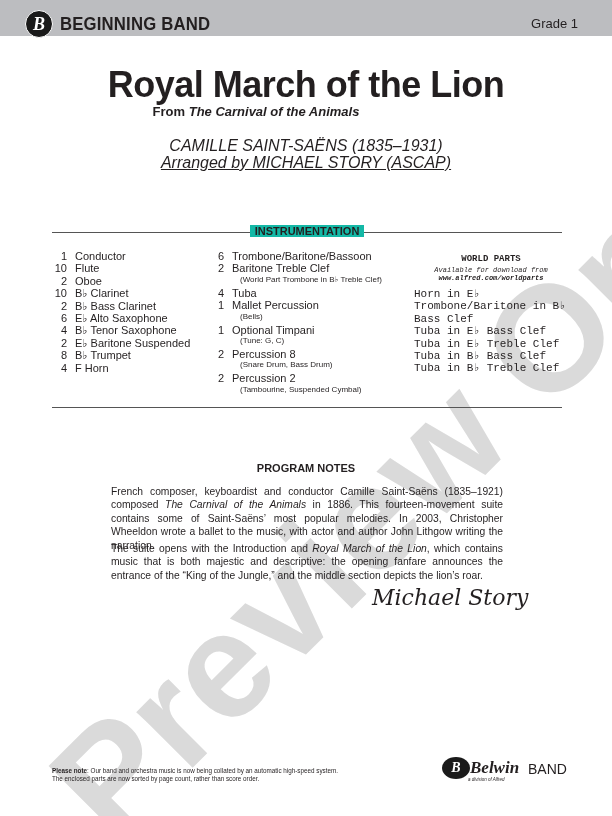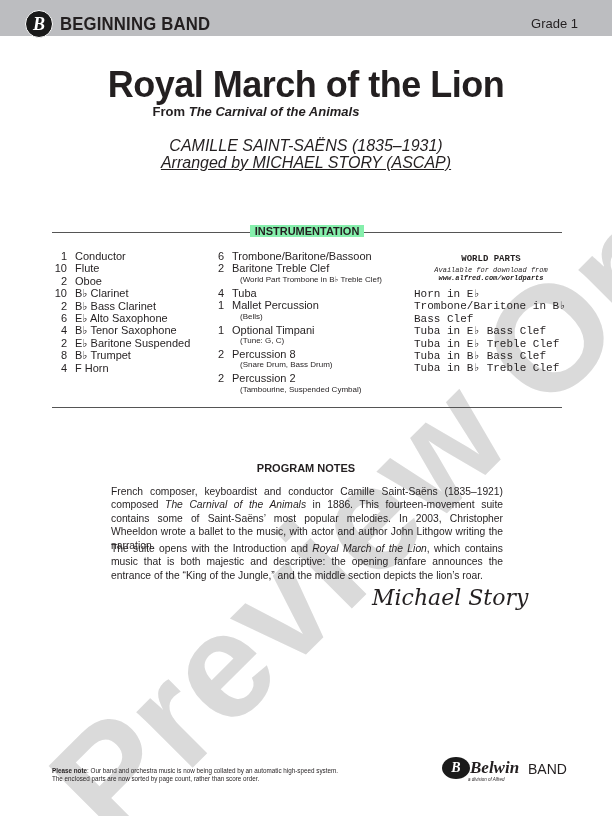--- a/index.html
+++ b/index.html
@@ -13,21 +13,21 @@
             transform:scaleX(0.88); transform-origin:left; }
   .grade { position:absolute; right:34px; top:16px; font-size:13px; }
   .title { position:absolute; left:0; width:612px; top:64px; text-align:center; font-size:36px; font-weight:bold;
            letter-spacing:-0.5px; }
   .subtitle { position:absolute; left:0; width:512px; top:104px; text-align:center; font-size:13px; font-weight:bold; }
   .composer, .arranger { position:absolute; left:0; width:612px; text-align:center; font-size:16px; font-style:italic; }
   .composer { top:137px; } .arranger { top:154px;text-decoration:underline; }
   .inst-head { position:absolute; left:52px; width:510px; top:225px; height:14px; }
   .inst-head .line { position:absolute; top:7px; height:1px; background:#555; }
   .inst-head .label { position:absolute; left:0; width:510px; text-align:center; font-size:11px; font-weight:bold; top:0; }
-  .inst-head .label span { background:#86efac; padding:0 5px; }
+  .inst-head .label span { background:#14b8a6; padding:0 5px; }
   .col { position:absolute; font-size:11px; }
   .col1 { left:50px; top:250px; }
   .col2 { left:207px; top:250px; }
   .row { display:flex; line-height:12.4px; }
   .num { width:17px; text-align:right; padding-right:8px; }
   .name-wrap { display:flex; flex-direction:column; }
   .sub { font-size:8px; padding-left:8px; line-height:10px; margin-bottom:2px; }
   .world { position:absolute; left:410px; top:254px; width:162px; font-size:11px;font-family:Liberation Mono, monospace; }
   .world .wh { text-align:center; font-weight:bold; font-size:9px; }
   .world .wa { text-align:center; font-style:italic; font-size:7px; margin-top:2px; }

